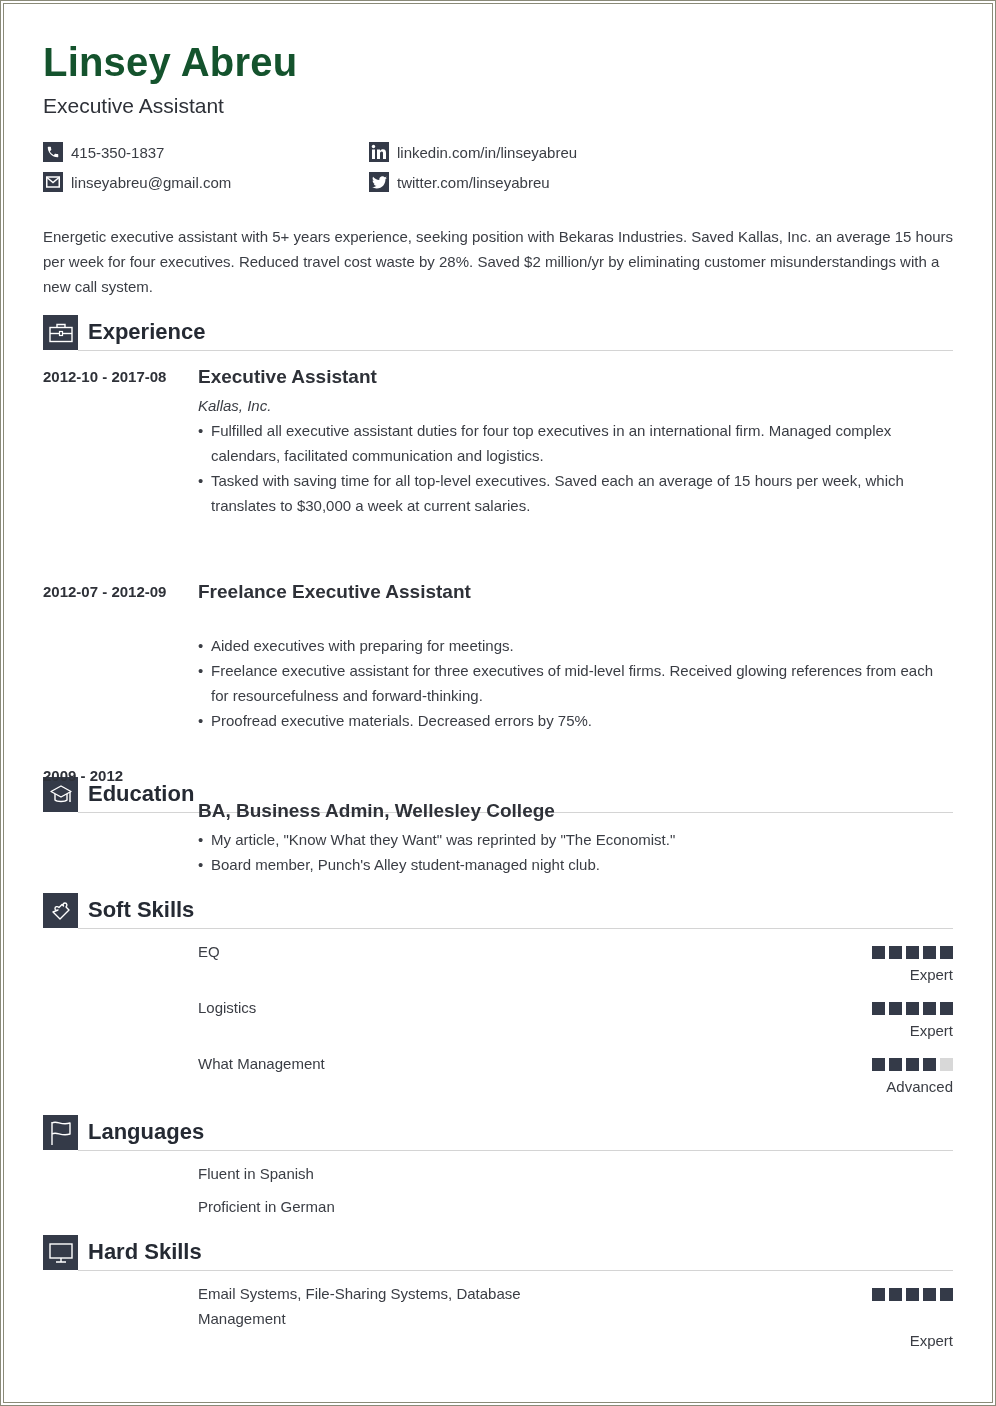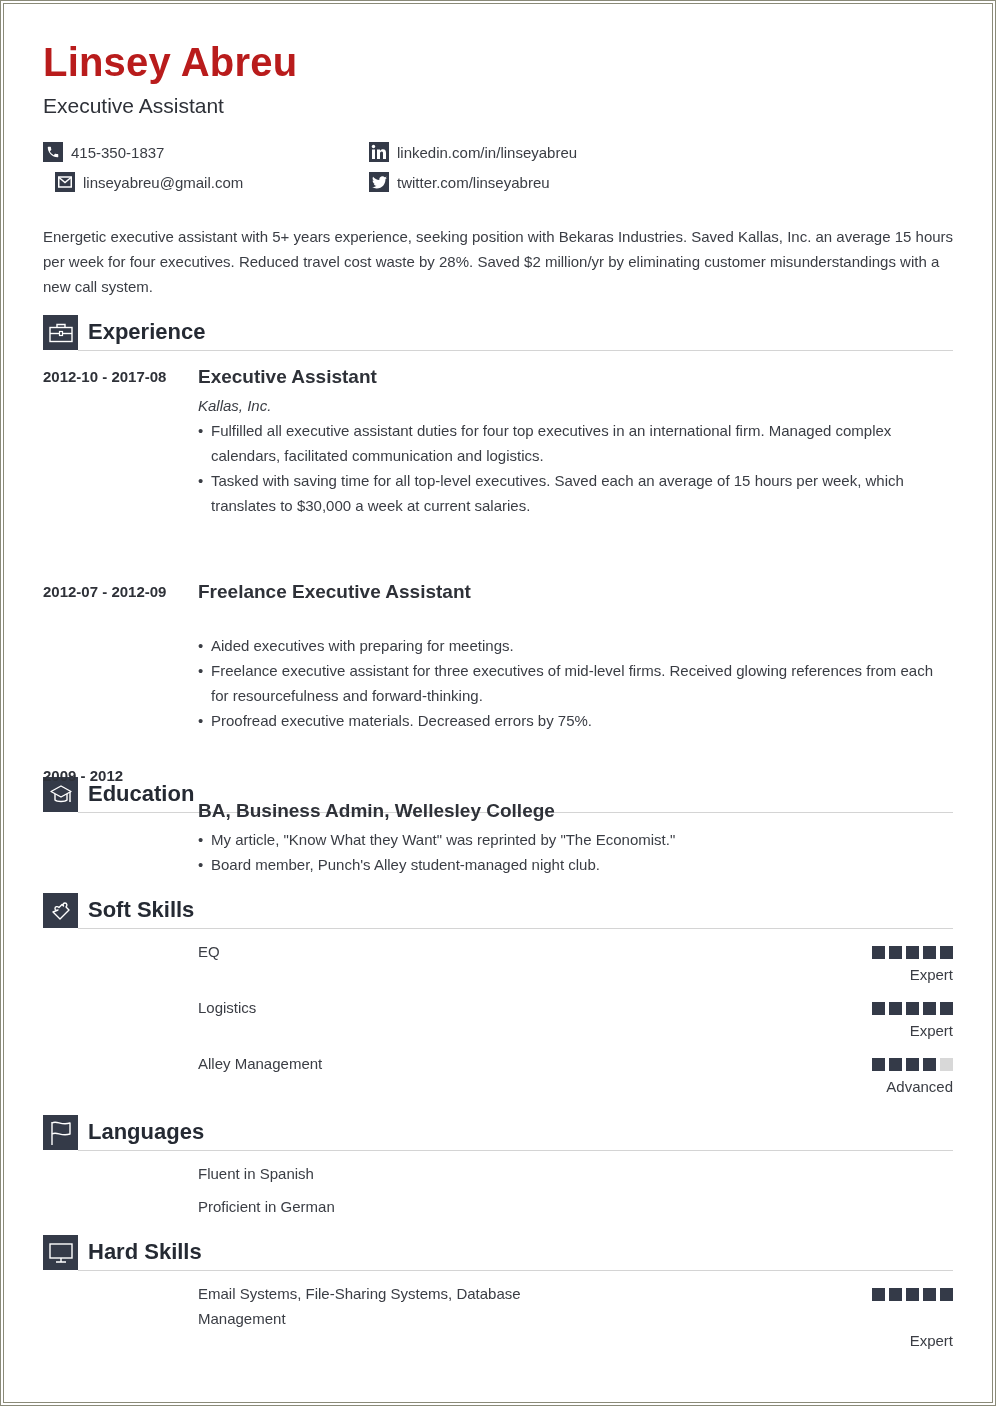--- a/index.html
+++ b/index.html
@@ -12,21 +12,21 @@
     position: absolute; left: 0; top: 0; width: 994px; height: 1404px;
     border: 1px solid #8a8a78;
   }
   .frame-inner {
     position: absolute; left: 3px; top: 3px; width: 988px; height: 1398px;
     border: 1px solid #8a8a78;
   }
   .page { position: absolute; left: 43px; top: 0; width: 910px; }
   .name {
     position: absolute; top: 40px; left: 0; font-size: 40px; font-weight: bold;
-    color: #b91c1c; letter-spacing: 0.2px; white-space: nowrap;
+    color: #14532d; letter-spacing: 0.2px; white-space: nowrap;
   }
   .title {
     position: absolute; top: 94px; left: 0; font-size: 21px; color: #2e3138;
     white-space: nowrap;
   }
   .contact {
     position: absolute; display: flex; align-items: center; font-size: 15px;
     color: #3a3d44; white-space: nowrap;
   }
   .cicon {
@@ -90,21 +90,21 @@
   <div class="title">Executive Assistant</div>
 
   <div class="contact" style="top:142px;left:0;">
     <span class="cicon">
       <svg width="14" height="14" viewBox="0 0 24 24">
           <path fill="#fff" d="M6.6 10.8c1.4 2.8 3.8 5.1 6.6 6.6l2.2-2.2c.3-.3.7-.4 1-.2 1.1.4 2.3.6 3.6.6.6 0 1 .4 1 1V20c0 .6-.4 1-1 1C10.6 21 3 13.4 3 4c0-.6.4-1 1-1h3.5c.6 0 1 .4 1 1 0 1.3.2 2.5.6 3.6.1.3 0 .7-.2 1L6.6 10.8z"></path>
         </svg>
     </span>
     <span>415-350-1837</span>
   </div>
-  <div class="contact" style="top:172px;left:12px;">
+  <div class="contact" style="top:172px;left:0;">
     <span class="cicon">
       <svg width="14" height="12" viewBox="0 0 14 12">
           <rect x="0.75" y="1" width="12.5" height="10" fill="none" stroke="#fff" stroke-width="1.5"></rect>
           <path d="M1 1.5 L7 6.5 L13 1.5" fill="none" stroke="#fff" stroke-width="1.5"></path>
         </svg>
     </span>
     <span>linseyabreu@gmail.com</span>
   </div>
   <div class="contact" style="top:142px;left:326px;">
     <span class="cicon">
@@ -199,21 +199,21 @@
   <div class="skill-name" style="top:995px;">Logistics</div>
   <div class="dots" style="top:1002px;">
     <span class="dot"></span>
     <span class="dot"></span>
     <span class="dot"></span>
     <span class="dot"></span>
     <span class="dot"></span>
   </div>
   <div class="level" style="top:1022px;">Expert</div>
 
-  <div class="skill-name" style="top:1051px;">Alley Management</div>
+  <div class="skill-name" style="top:1051px;">What Management</div>
   <div class="dots" style="top:1058px;">
     <span class="dot"></span>
     <span class="dot"></span>
     <span class="dot"></span>
     <span class="dot"></span>
     <span class="dot off"></span>
   </div>
   <div class="level" style="top:1078px;">Advanced</div>
 
   <div class="sec-head" style="top:1115px;">

